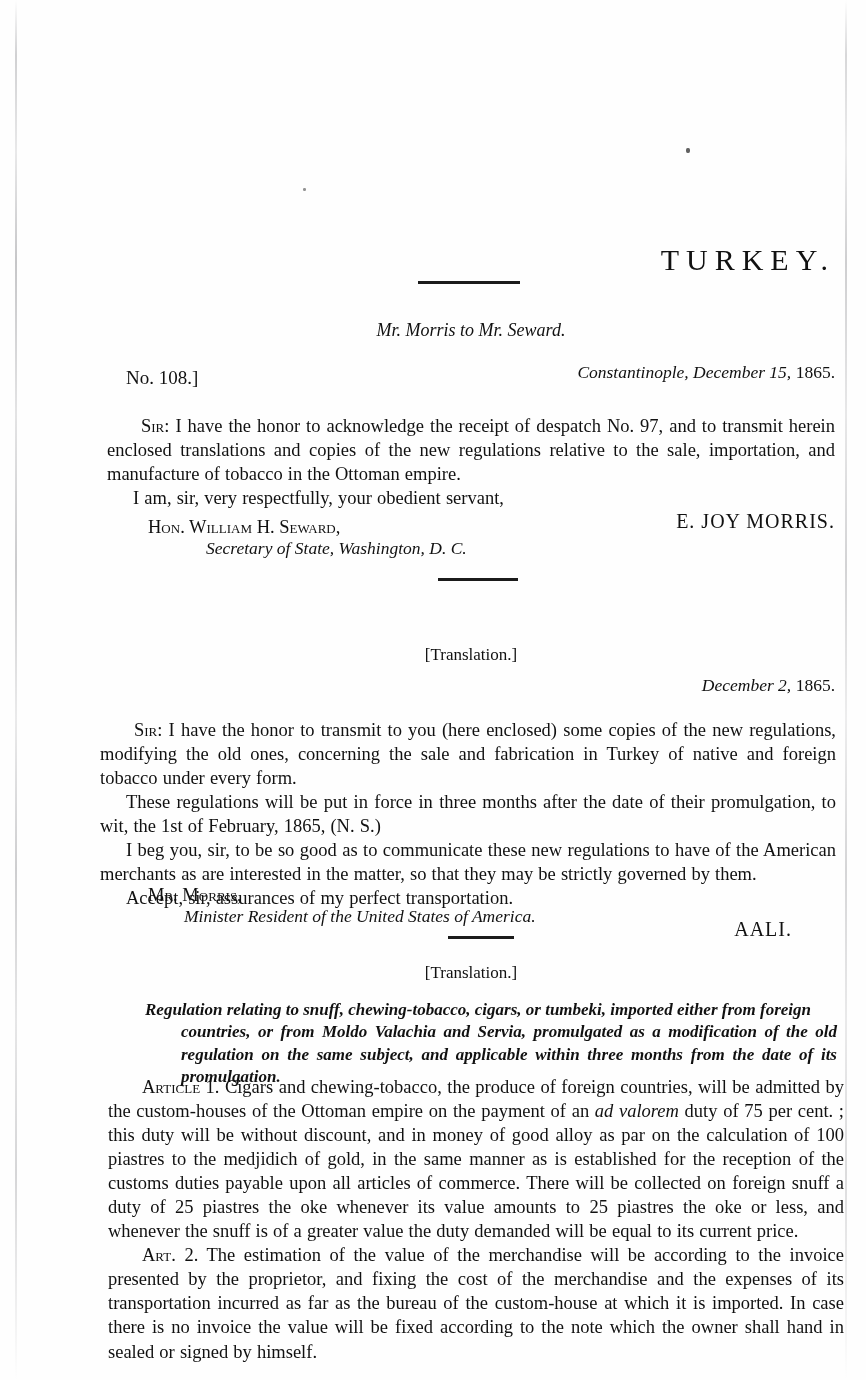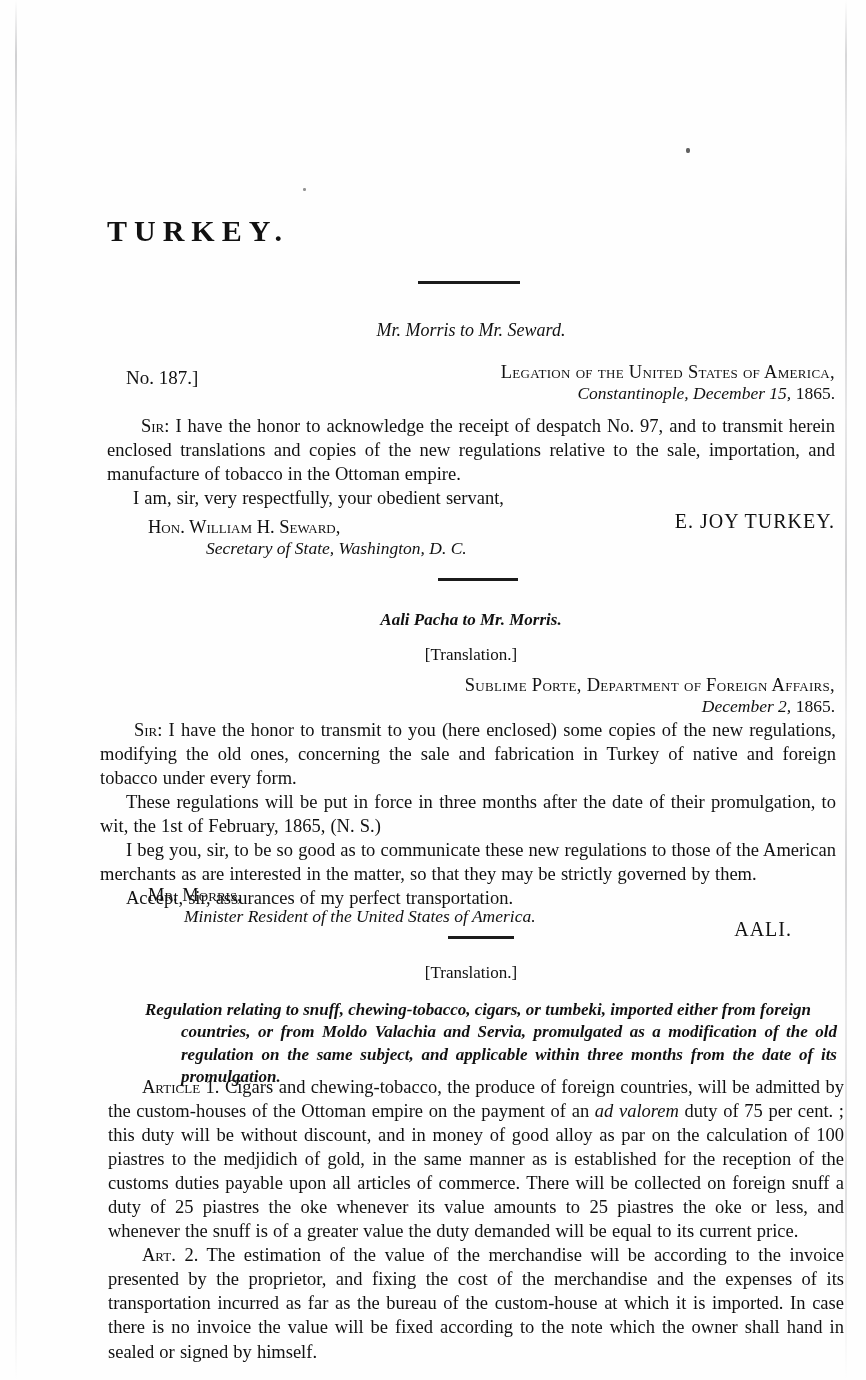--- a/index.html
+++ b/index.html
@@ -49,25 +49,26 @@
   }
 
   
   .col {
     position: absolute;
     left: 107px;
     width: 728px;
   }
 
   .doc-title {
-    text-align: left;
+    text-align: right;
     font-size: 30px;
     letter-spacing: 7px;
-    font-weight: 700;
+    font-weight: 400;
     white-space: pre;
+    margin-top: 29px;
   }
 
   .rule {
     height: 3px;
     background: #1b1b1b;
     margin: 0 auto;
   }
 
   .caption-italic {
     text-align: center;
@@ -151,62 +152,57 @@
 
   <div class="col" style="top:214px;">
     <div class="doc-title">TURKEY.</div>
   </div>
   <div class="rule" style="position:absolute; left:418px; top:281px; width:102px;"></div>
 
   <div class="col" style="top:320px;">
     <div class="caption-italic light">Mr. Morris to Mr. Seward.</div>
   </div>
 
-  <div class="docket" style="left:126px; top:367px;">No. 187.]</div>
+  <div class="docket" style="left:126px; top:367px;">No. 108.]</div>
 
   <div class="col" style="top:362px;">
-    <div class="letterhead">Legation of the United States of America,</div>
     <div class="dateline">
       <span>Constantinople, December 15,</span>
       <span class="yr">1865.</span>
     </div>
   </div>
 
   <div class="col" style="top:414px;">
     <p class="body"><span class="sc-lead">Sir:</span><span> I have the honor to acknowledge the receipt of despatch No. 97, and to transmit herein enclosed translations and copies of the new regulations relative to the sale, importation, and manufacture of tobacco in the Ottoman empire.</span></p>
     <p class="body">I am, sir, very respectfully, your obedient servant,</p>
-    <div class="signature">E. JOY TURKEY.</div>
+    <div class="signature">E. JOY MORRIS.</div>
   </div>
 
   <div class="col" style="top:517px; left:148px;">
     <div class="addressee">Hon. William H. Seward,</div>
     <div class="addressee-sub">Secretary of State, Washington, D. C.</div>
   </div>
 
   <div class="rule" style="position:absolute; left:438px; top:578px; width:80px;"></div>
 
-  <div class="col" style="top:610px;">
-    <div class="caption-italic">Aali Pacha to Mr. Morris.</div>
-  </div>
   <div class="col" style="top:645px;">
     <div class="translation">[Translation.]</div>
   </div>
 
   <div class="col" style="top:675px;">
-    <div class="letterhead">Sublime Porte, Department of Foreign Affairs,</div>
     <div class="dateline">
       <span>December 2,</span>
       <span class="yr">1865.</span>
     </div>
   </div>
 
   <div class="col" style="top:718px; left:100px; width:736px;">
     <p class="body"><span class="sc-lead">Sir:</span><span> I have the honor to transmit to you (here enclosed) some copies of the new regulations, modifying the old ones, concerning the sale and fabrication in Turkey of native and foreign tobacco under every form.</span></p>
     <p class="body">These regulations will be put in force in three months after the date of their promulgation, to wit, the 1st of February, 1865, (N. S.)</p>
-    <p class="body">I beg you, sir, to be so good as to communicate these new regulations to those of the American merchants as are interested in the matter, so that they may be strictly governed by them.</p>
+    <p class="body">I beg you, sir, to be so good as to communicate these new regulations to have of the American merchants as are interested in the matter, so that they may be strictly governed by them.</p>
     <p class="body">Accept, sir, assurances of my perfect transportation.</p>
     <div class="signature" style="margin-top:8px; padding-right:44px;">AALI.</div>
   </div>
 
   <div class="col" style="top:885px; left:148px;">
     <div class="addressee">Mr. Morris,</div>
     <div class="addressee-sub" style="padding-left:36px;">Minister Resident of the United States of America.</div>
   </div>
 
   <div class="rule" style="position:absolute; left:448px; top:936px; width:66px;"></div>

